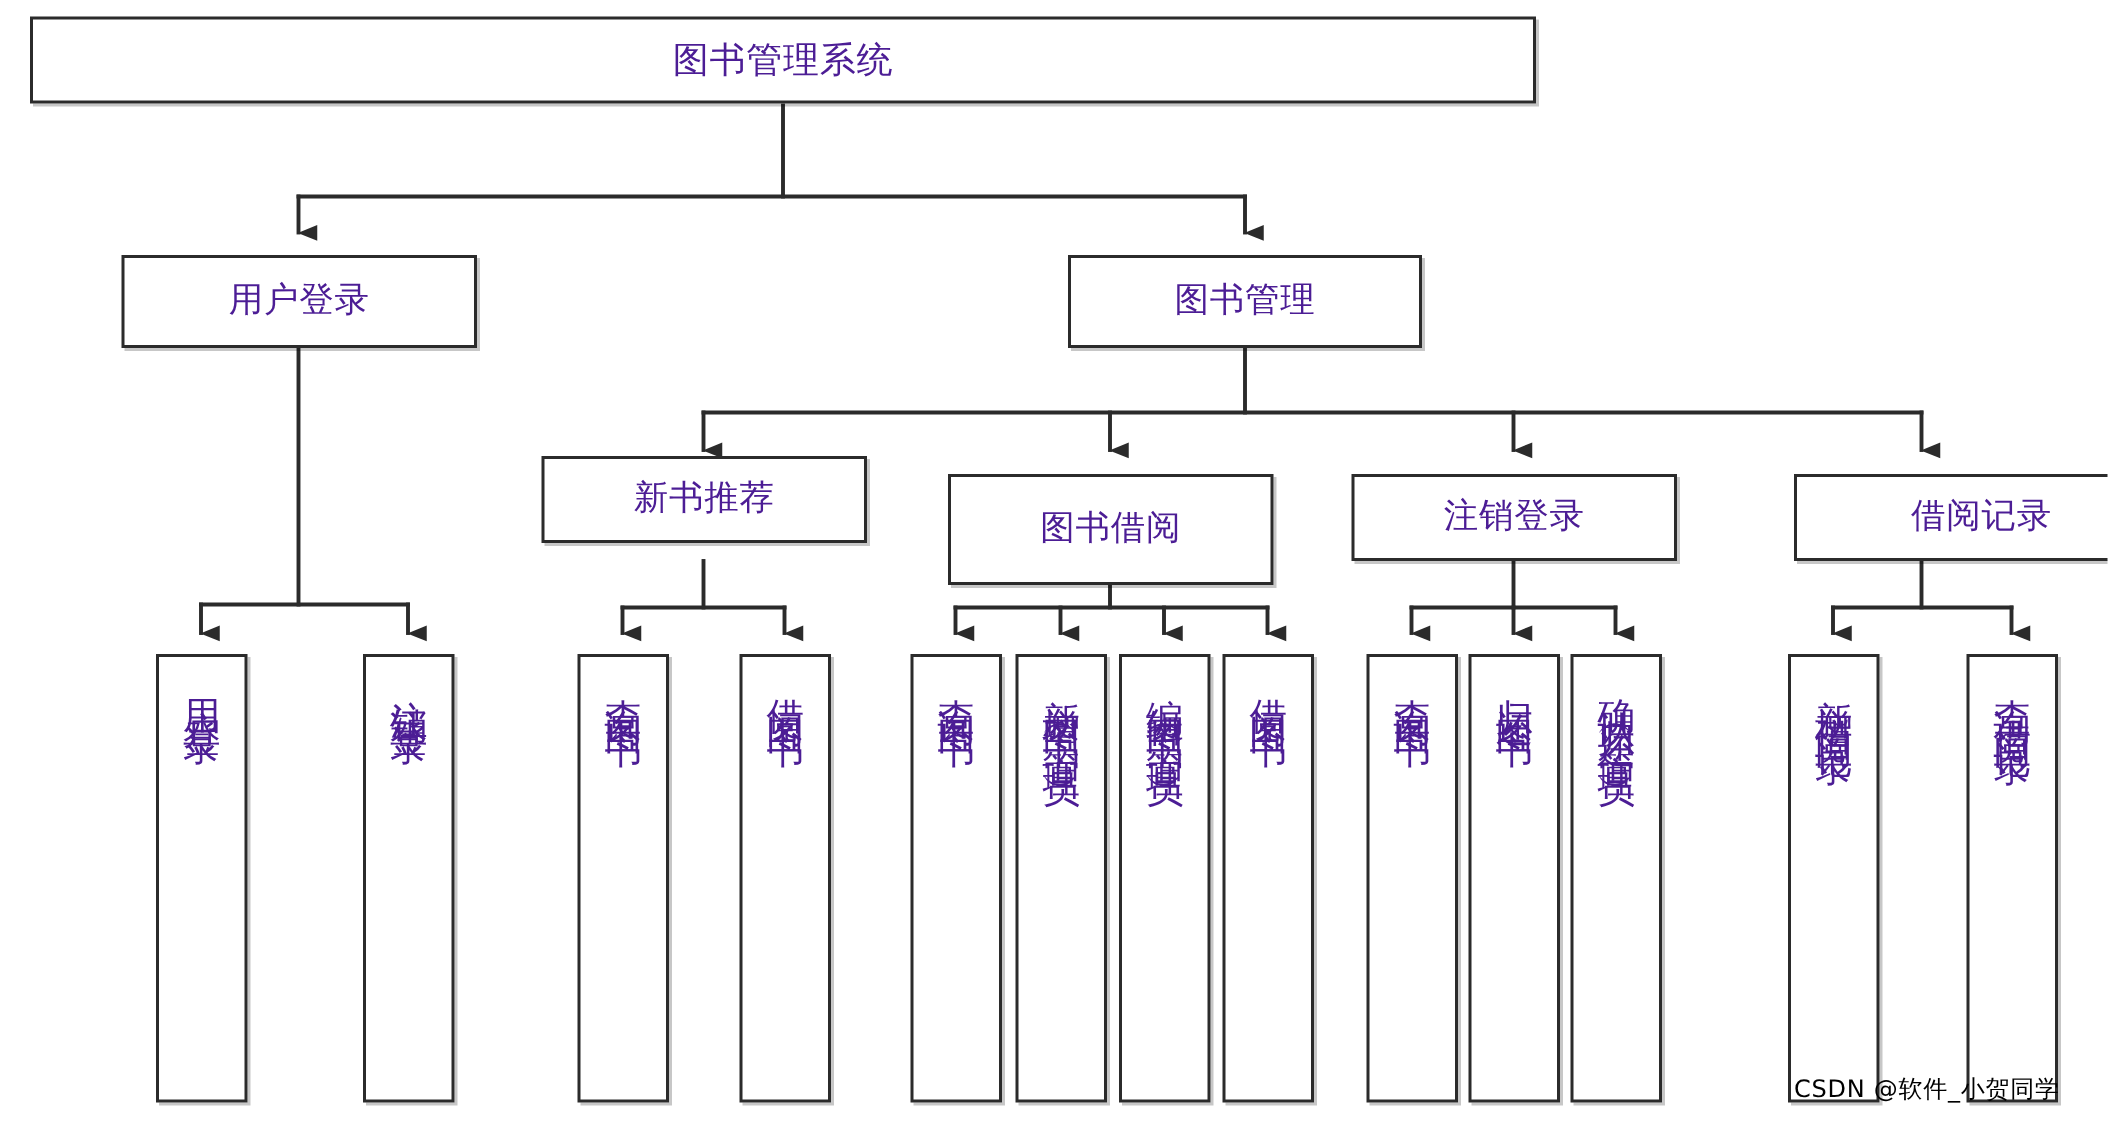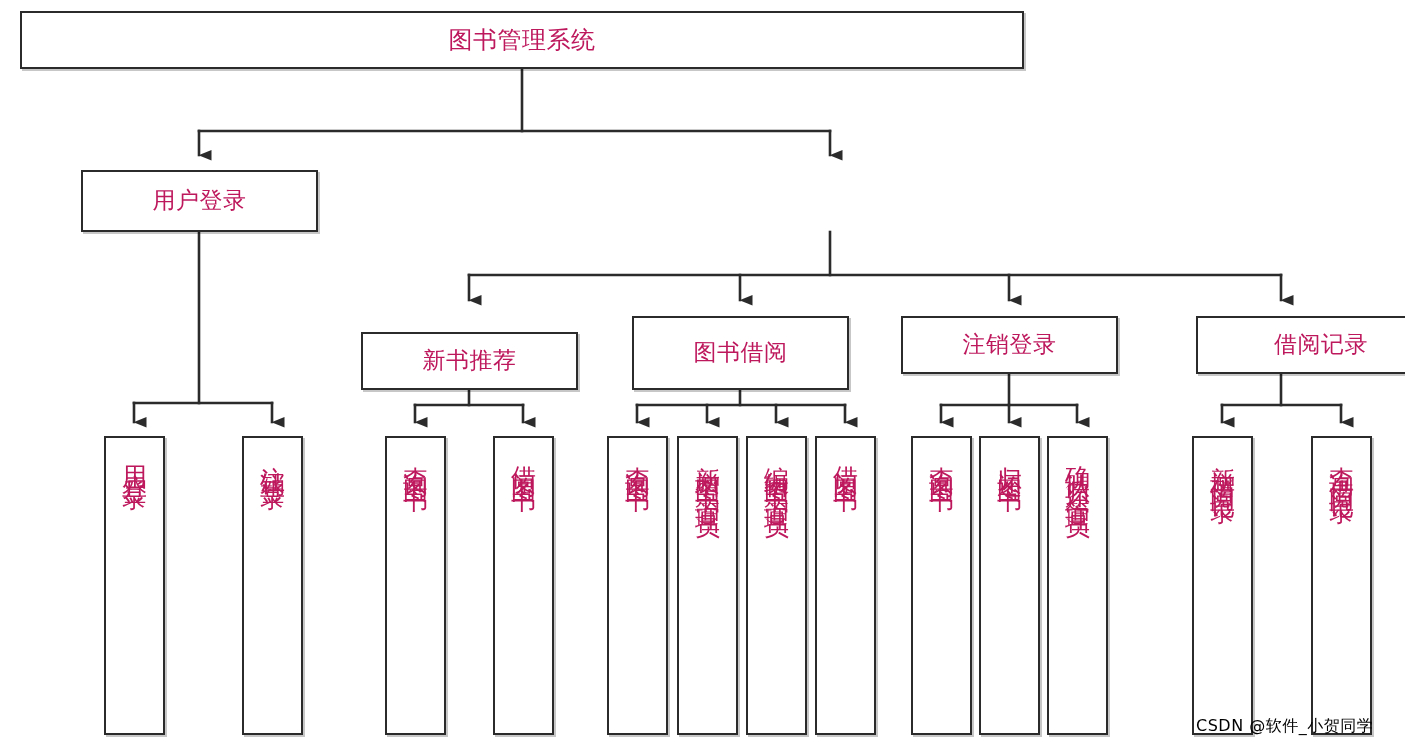--- a/index.html
+++ b/index.html
@@ -15,21 +15,21 @@
     position:absolute;
     background:#ffffff;
     border:2.5px solid #2b2b2b;
     box-sizing:border-box;
     display:flex;
     align-items:center;
     justify-content:center;
     box-shadow:2px 2px 0 rgba(0,0,0,0.22);
   }
   .node .lbl{
-    color:#be185d;
+    color:#4c1d95;
     line-height:1.12;
     letter-spacing:0.5px;
     white-space:pre;
     text-align:center;
   }
   .h-node .lbl{font-size:23px;}
   .root .lbl{font-size:24px;}
   
   .leaf{
     align-items:flex-start;
@@ -111,22 +111,25 @@
     </g>
   </svg>
 
   <div class="node root h-node" style="left:20px;top:11px;width:1004px;height:58px;">
     <span class="lbl">图书管理系统</span>
   </div>
 
   <div class="node h-node" style="left:81px;top:170px;width:237px;height:62px;">
     <span class="lbl">用户登录</span>
   </div>
+  <div class="node h-node" style="left:712px;top:170px;width:236px;height:62px;">
+    <span class="lbl">图书管理</span>
+  </div>
 
-  <div class="node h-node" style="left:361px;top:332px;width:217px;height:58px;">
+  <div class="node h-node" style="left:361px;top:304px;width:217px;height:58px;">
     <span class="lbl">新书推荐</span>
   </div>
   <div class="node h-node" style="left:632px;top:316px;width:217px;height:74px;">
     <span class="lbl">图书借阅</span>
   </div>
   <div class="node h-node" style="left:901px;top:316px;width:217px;height:58px;">
     <span class="lbl">注销登录</span>
   </div>
   <div class="node h-node" style="left:1196px;top:316px;width:218px;height:58px;padding-left:32px;">
     <span class="lbl">借阅记录</span>

